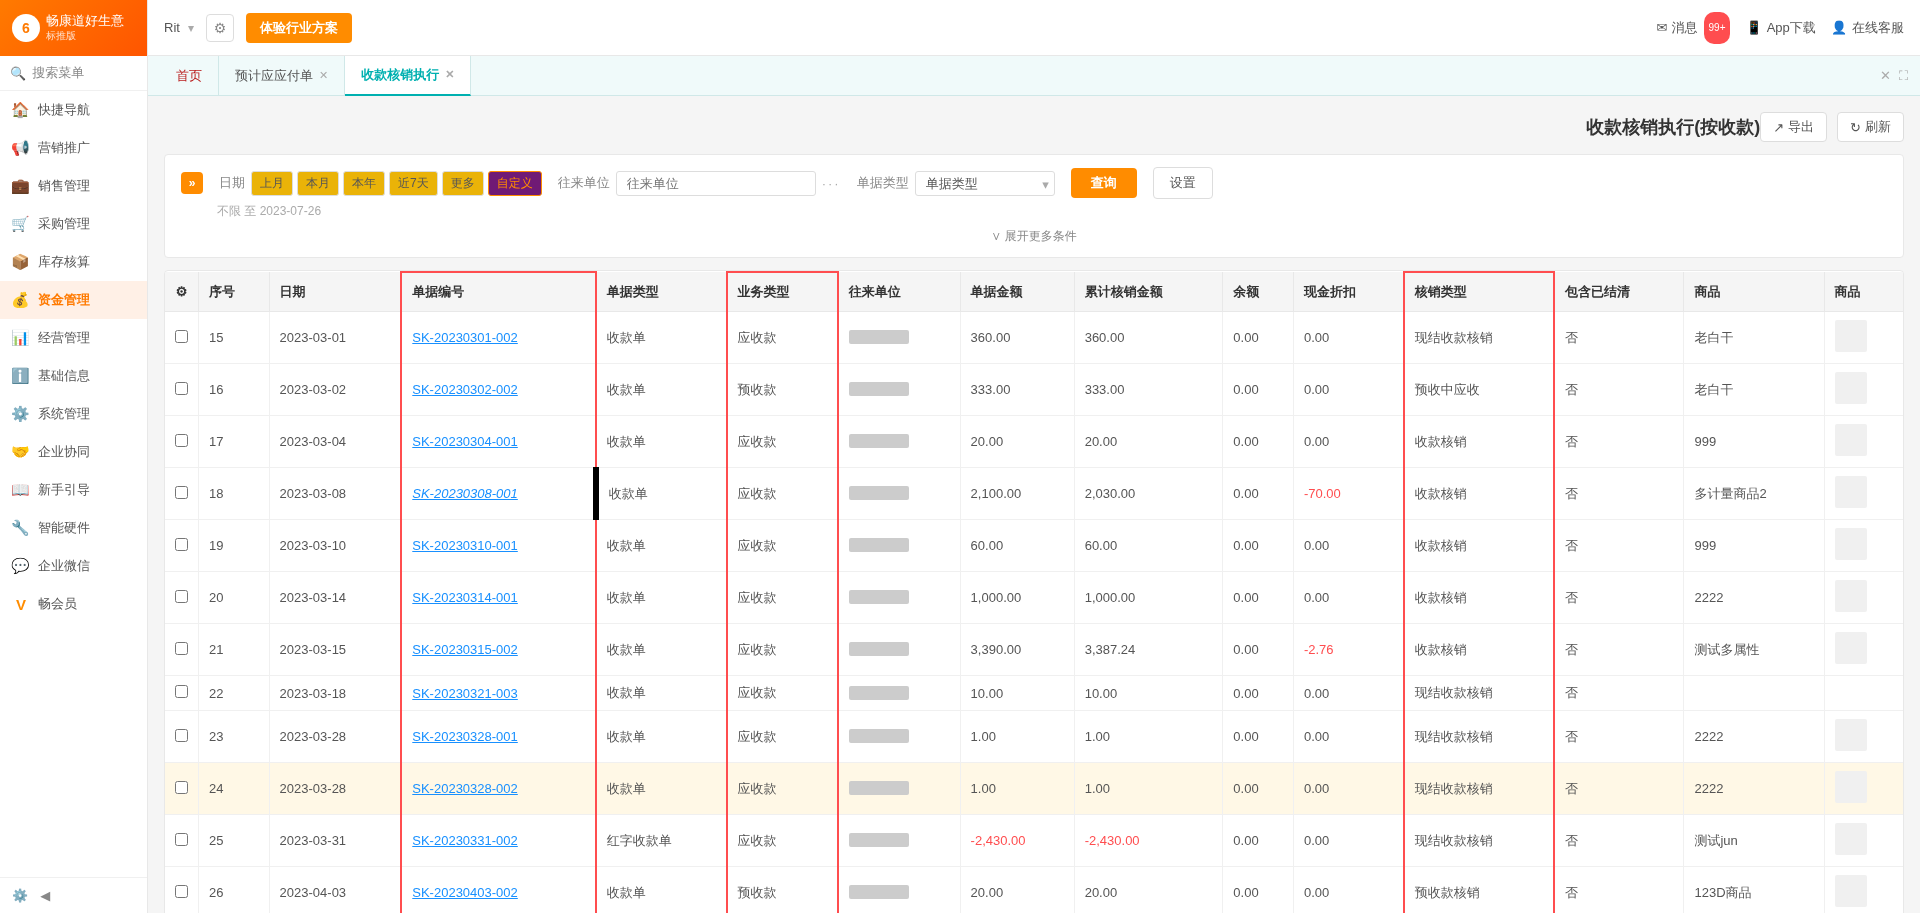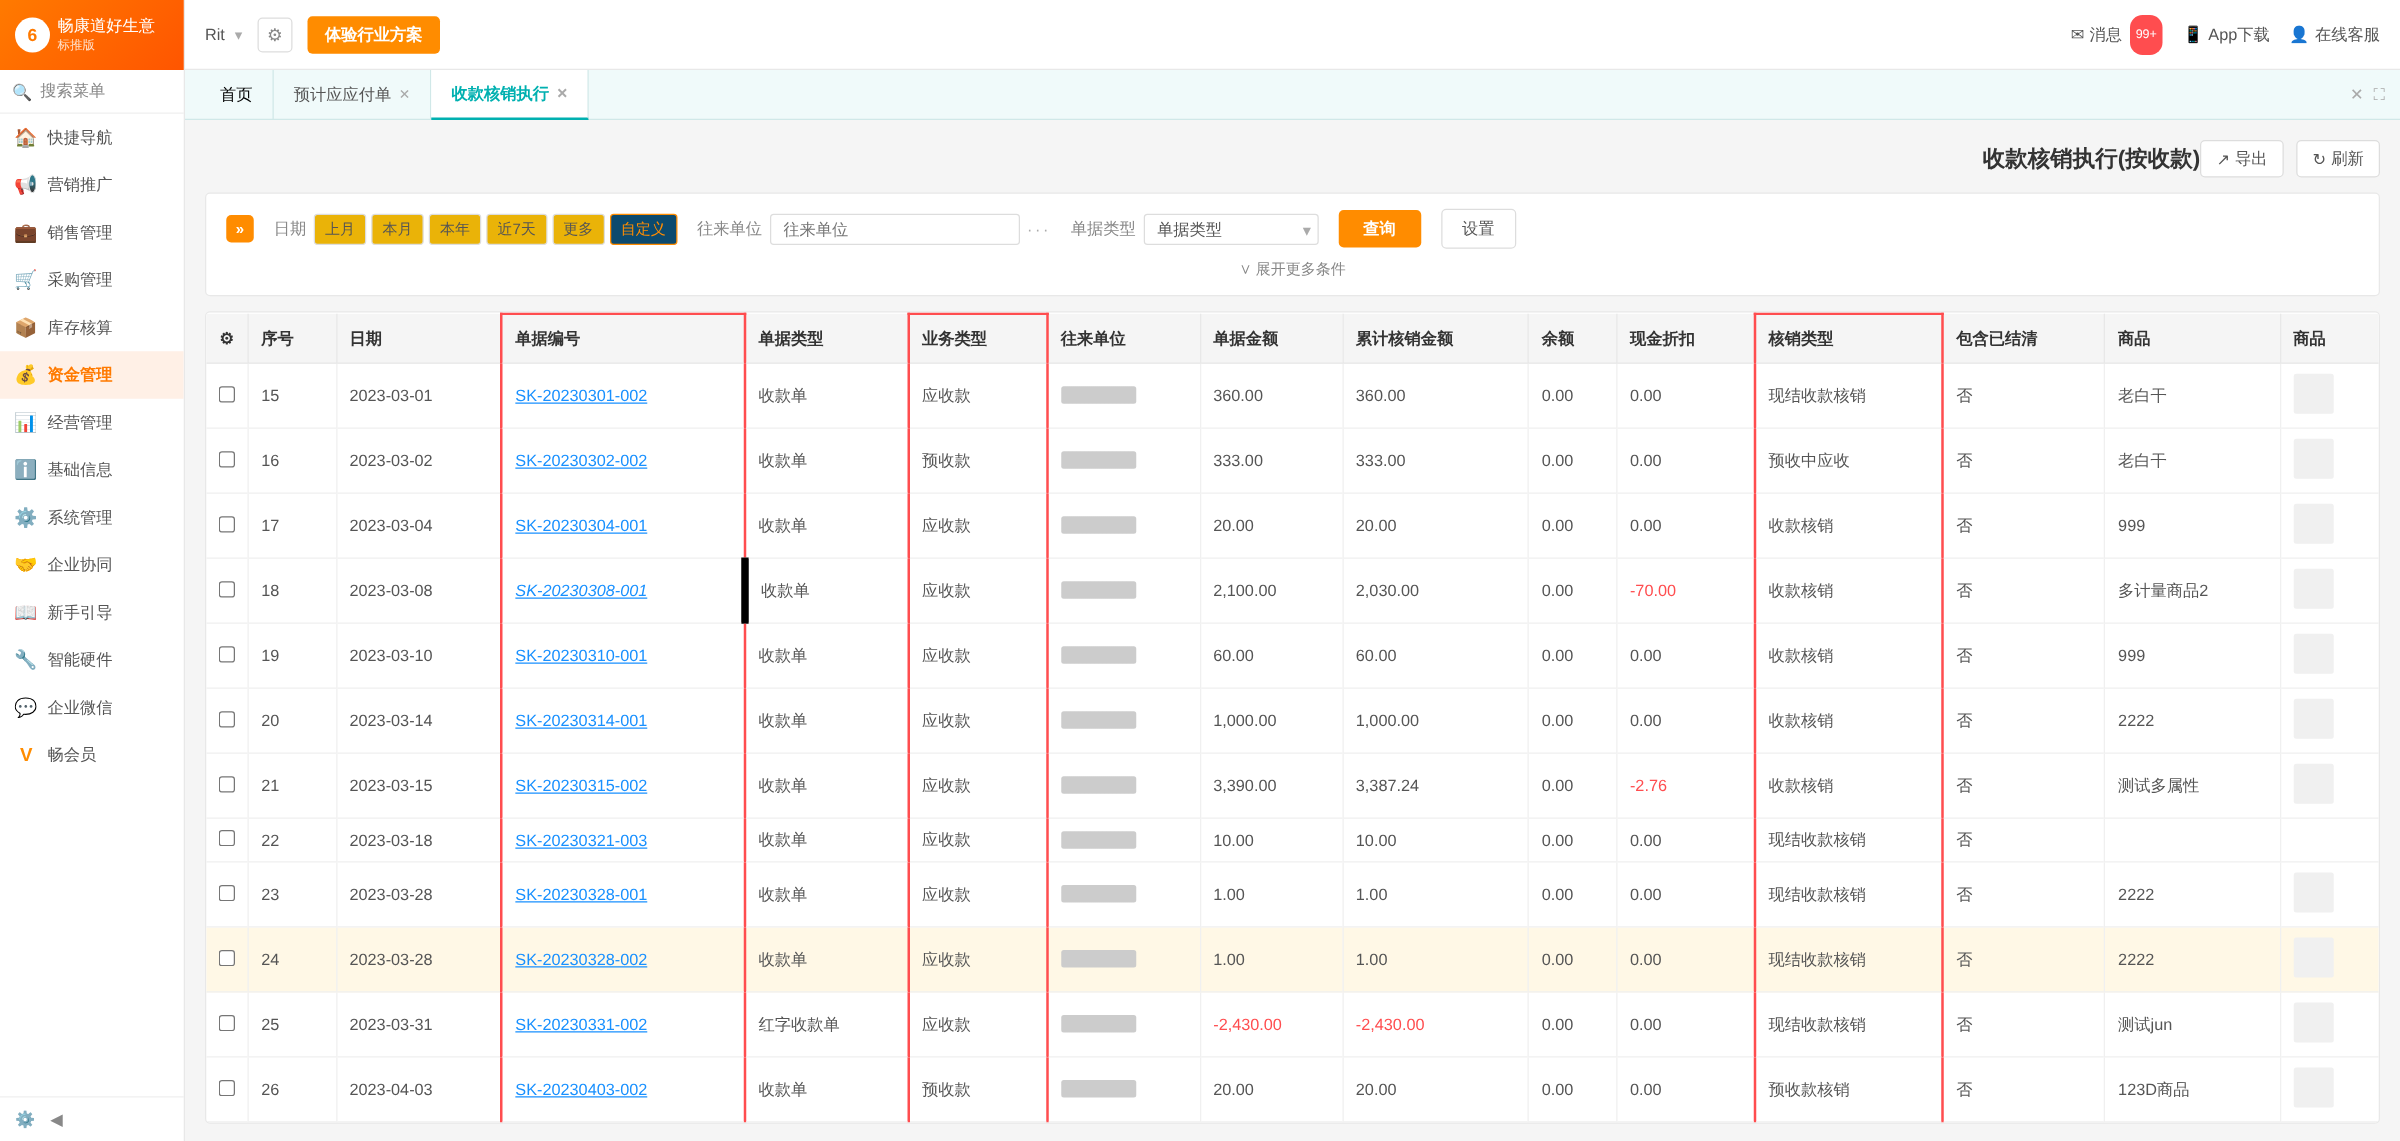--- a/index.html
+++ b/index.html
@@ -105,21 +105,21 @@
       padding: 8px 16px; cursor: pointer;
       font-size: 13px; color: #555;
       border-right: 1px solid #d0e8e8;
       height: 40px;
     }
     .tab.active {
       background: #fff;
       color: #00b0b0; font-weight: bold;
       border-bottom: 2px solid #00b0b0;
     }
-    .tab-home { color: #000000; }
+    .tab-home { color: #b91c1c; }
     .tab-close { color: #aaa; font-size: 11px; cursor: pointer; }
     .tabbar-spacer { flex: 1; }
     .tabbar-controls { display: flex; align-items: center; gap: 8px; color: #aaa; }
 
     
     .content { flex: 1; overflow: auto; background: #f5f5f5; padding: 16px; }
 
     
     .page-header {
       display: flex; align-items: center; justify-content: flex-end;
@@ -155,21 +155,21 @@
     }
     .filter-group { display: flex; align-items: center; gap: 6px; }
     .filter-label { color: #888; font-size: 13px; }
     .filter-date-btns { display: flex; gap: 4px; }
     .filter-date-btn {
       padding: 3px 8px; border: 1px solid #ddd;
       background: #eab308; border-radius: 3px;
       cursor: pointer; font-size: 12px; color: #555;
     }
     .filter-date-btn.custom {
-      background: #0c4a6e; border-color: #ff8c00; color: #ff8c00;
+      background: #701a75; border-color: #ff8c00; color: #ff8c00;
     }
     .filter-input {
       border: 1px solid #ddd; border-radius: 3px;
       padding: 4px 10px; font-size: 13px; color: #555;
       min-width: 200px; background: #fff;
     }
     .filter-dots { color: #aaa; letter-spacing: 2px; }
     .filter-select {
       border: 1px solid #ddd; border-radius: 3px;
       padding: 4px 24px 4px 10px; font-size: 13px;
@@ -421,20 +421,23 @@
               <option>红字收款单</option>
             </select>
             <span style="position:absolute;right:6px;top:6px;color:#aaa;pointer-events:none;">▾</span>
           </div>
         </div>
 
         <button class="filter-query-btn">查询</button>
         <button class="filter-set-btn">设置</button>
       </div>
 
+      <div style="margin-top:4px; margin-left:36px;">
+        <span style="color:#aaa; font-size:12px;">不限 至 2023-07-26</span>
+      </div>
 
       <div class="filter-more-row">
         <button class="filter-more-btn">∨ 展开更多条件</button>
       </div>
     </div>
 
     <div class="table-container">
       <table>
         <thead>
           <tr>

